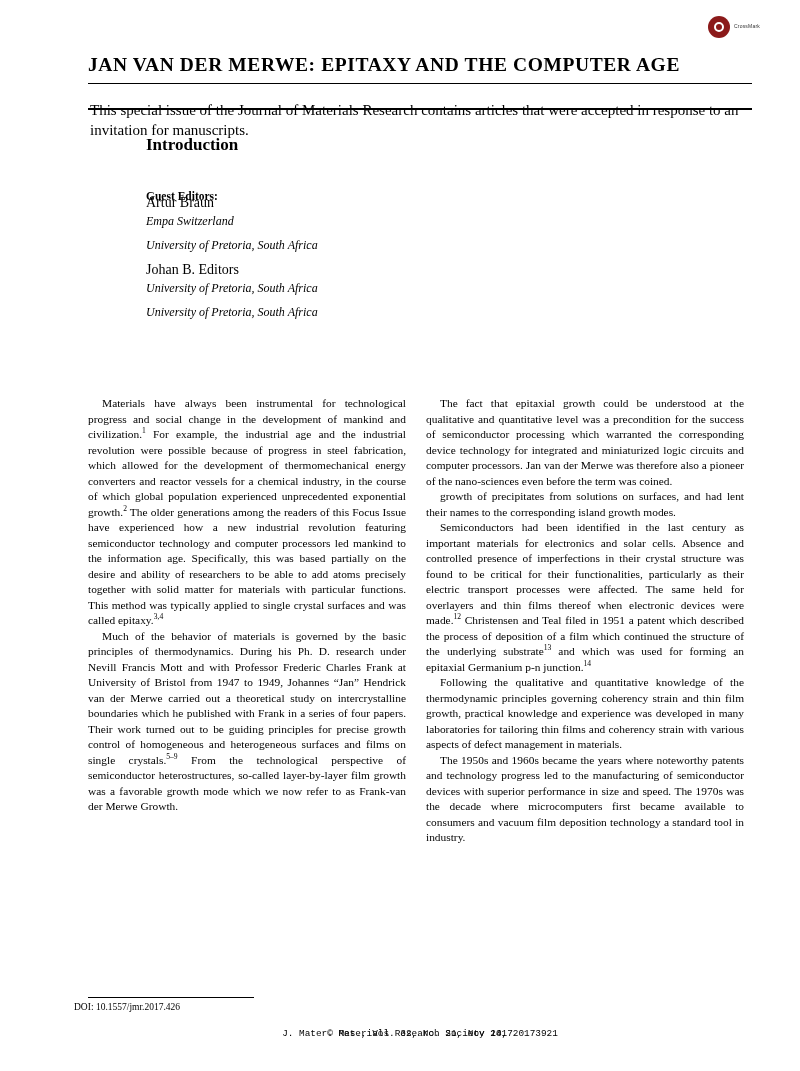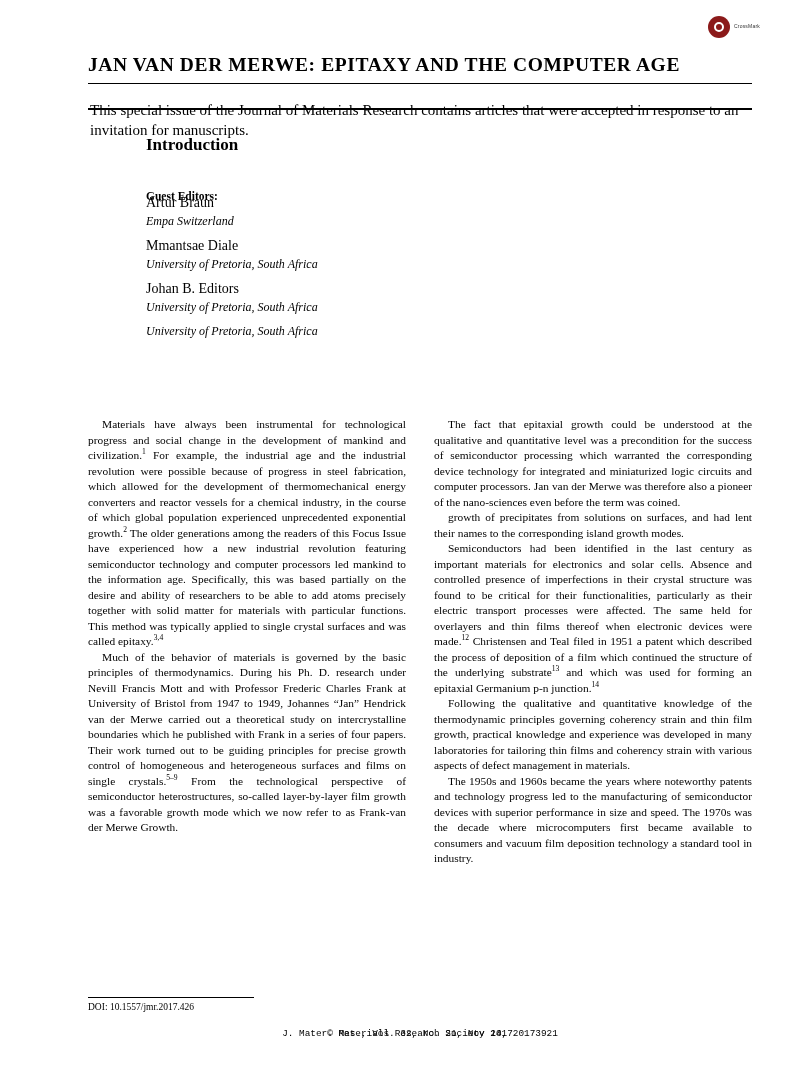--- a/index.html
+++ b/index.html
@@ -132,25 +132,25 @@
   }
   .editor-affil {
     font-size: 12px;
     font-style: italic;
     line-height: 1.35;
   }
 
   
   .columns {
     position: absolute;
-    top: 417px;
+    top: 396px;
     left: 68px;
     width: 664px;
     display: flex;
-    gap: 28px;
+    gap: 20px;
   }
   .col {
     width: 318px;
   }
   .col p {
     margin: 0;
     font-size: 11.4px;
     line-height: 1.36;
     text-align: justify;
     text-indent: 14px;
@@ -167,21 +167,21 @@
   .doi-rule {
     position: absolute;
     top: 997px;
     left: 68px;
     width: 166px;
     border-top: 1px solid #000;
   }
   .doi {
     position: absolute;
     top: 1002px;
-    left: 68px;
+    left: 54px;
     font-size: 9.5px;
     font-family: "Liberation Serif", serif;
   }
 
   .footer {
     position: absolute;
     top: 1028px;
     left: 68px;
     width: 664px;
     font-family: Liberation Mono, monospace;
@@ -219,21 +219,20 @@
 
   <div class="intro-heading">Introduction</div>
   <div class="guest-editors-label">Guest Editors:</div>
 
   <div class="editors">
     <div class="editor">
       <div class="editor-name">Artur Braun</div>
       <div class="editor-affil">Empa Switzerland</div>
     </div>
     <div class="editor">
-      <div class="editor-name">Mmantsae Diale</div>
       <div class="editor-affil">University of Pretoria, South Africa</div>
     </div>
     <div class="editor">
       <div class="editor-name">Johan B. Editors</div>
       <div class="editor-affil">University of Pretoria, South Africa</div>
     </div>
     <div class="editor">
       <div class="editor-affil">University of Pretoria, South Africa</div>
     </div>
   </div>

